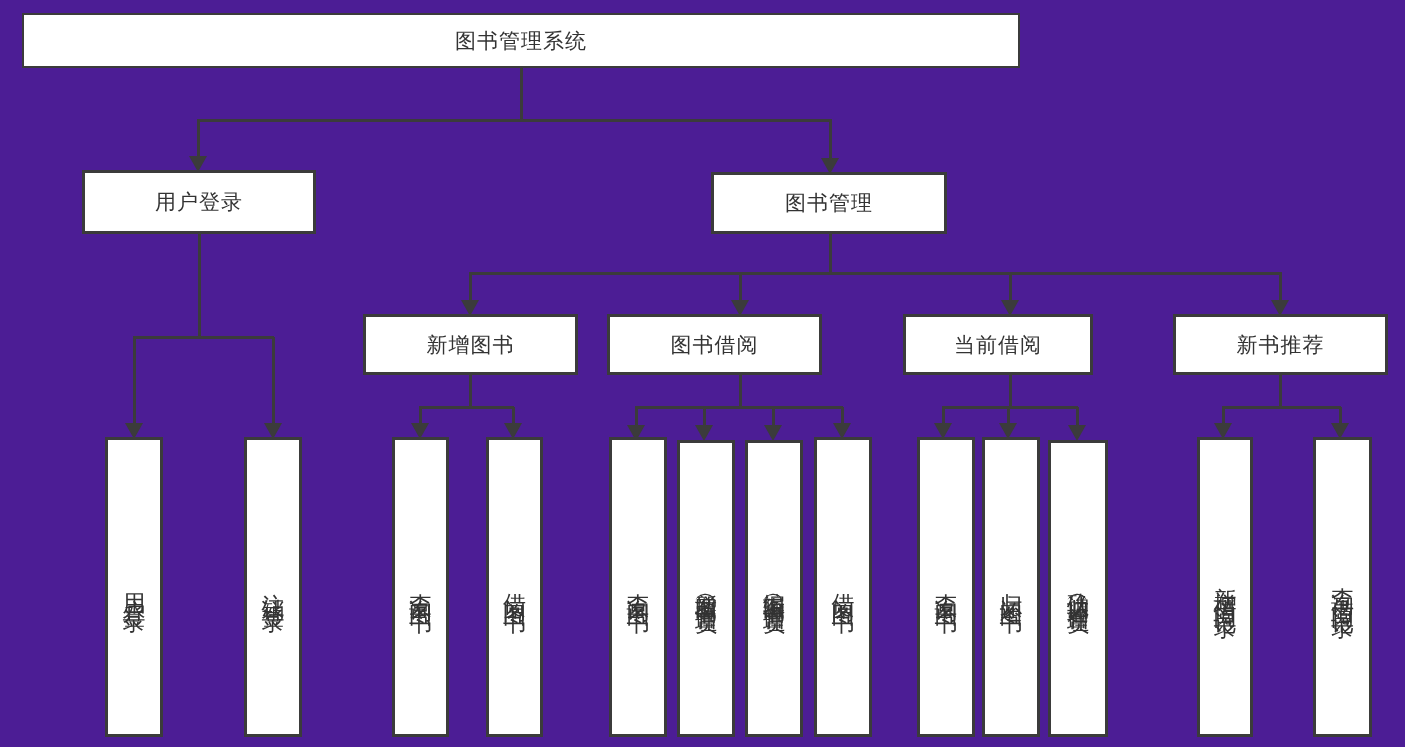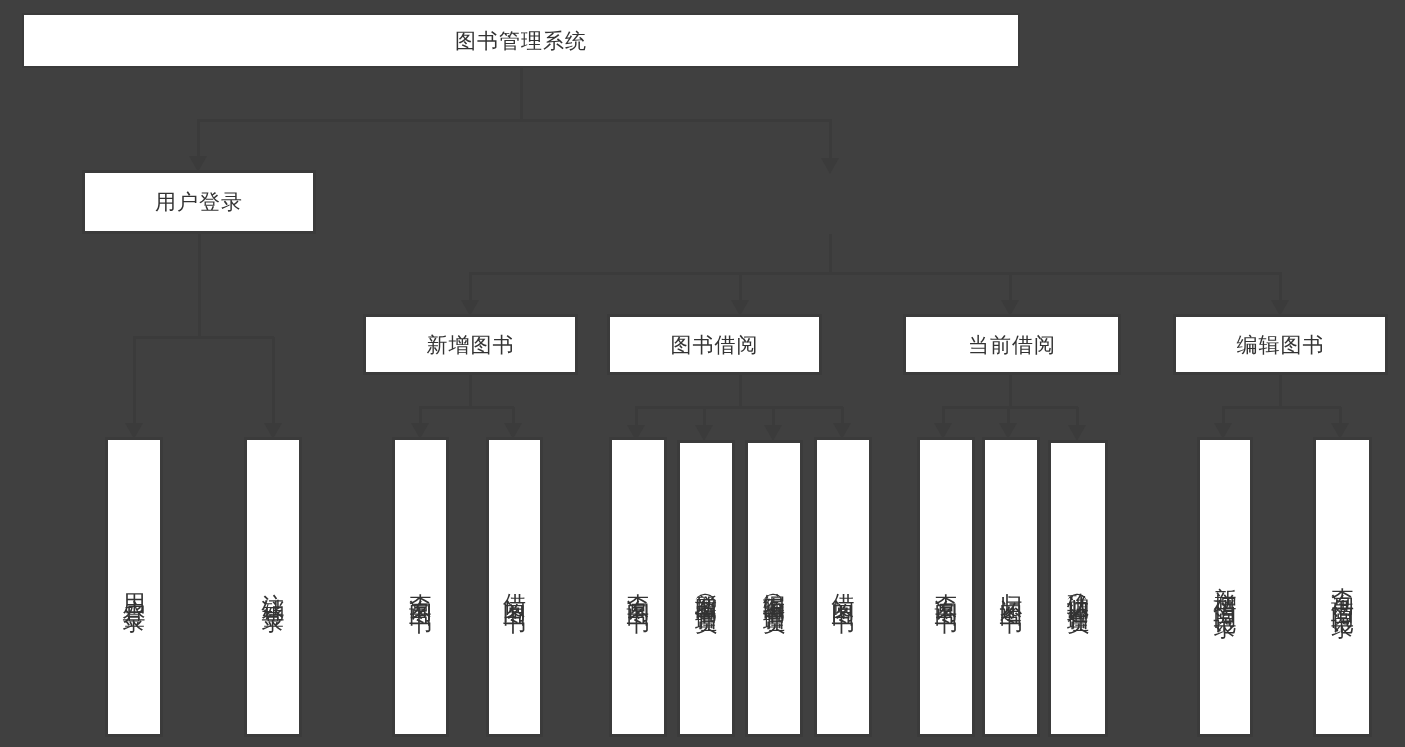--- a/index.html
+++ b/index.html
@@ -1,17 +1,17 @@
 <!DOCTYPE html>
 <html><head>
 <meta charset="utf-8">
 <style>
   html,body{margin:0;padding:0;background:#ffffff;}
   .stage{
-    position:relative;width:1405px;height:747px;background:#404040;overflow:hidden;
+    position:relative;width:1405px;height:747px;background:#4c1d95;overflow:hidden;
     font-family:"Liberation Sans","DejaVu Sans",sans-serif;color:#2f2f2f;
   }
   .hbox{
     position:absolute;box-sizing:border-box;border:3px solid #3b3b3b;background:#ffffff;
     display:flex;align-items:center;justify-content:center;
     font-size:21px;letter-spacing:1px;color:#333333;z-index:2;
   }
   .hbox.root{border-width:2px;}
   .vbox{
     position:absolute;box-sizing:border-box;border:3px solid #3b3b3b;background:#ffffff;
@@ -38,32 +38,35 @@
 
 <div class="stage">
 
   <div class="hbox root" style="left:22px;top:13px;width:998px;height:55px">
     <span>图书管理系统</span>
   </div>
 
   <div class="hbox" style="left:82px;top:170px;width:234px;height:64px">
     <span>用户登录</span>
   </div>
+  <div class="hbox" style="left:711px;top:172px;width:236px;height:62px">
+    <span>图书管理</span>
+  </div>
 
   <div class="hbox" style="left:363px;top:314px;width:215px;height:61px">
     <span>新增图书</span>
   </div>
   <div class="hbox" style="left:607px;top:314px;width:215px;height:61px">
     <span>图书借阅</span>
   </div>
-  <div class="hbox" style="left:903px;top:314px;width:218px;height:61px">
+  <div class="hbox" style="left:903px;top:314px;width:190px;height:61px">
     <span>当前借阅</span>
   </div>
   <div class="hbox" style="left:1173px;top:314px;width:215px;height:61px">
-    <span>编辑图书</span>
+    <span>新书推荐</span>
   </div>
 
   <div class="vbox" style="left:105px;top:437px;width:58px;height:300px">
     <span>用户登录</span>
   </div>
   <div class="vbox" style="left:244px;top:437px;width:58px;height:300px">
     <span>注销登录</span>
   </div>
 
   <div class="vbox" style="left:392px;top:437px;width:57px;height:300px">

